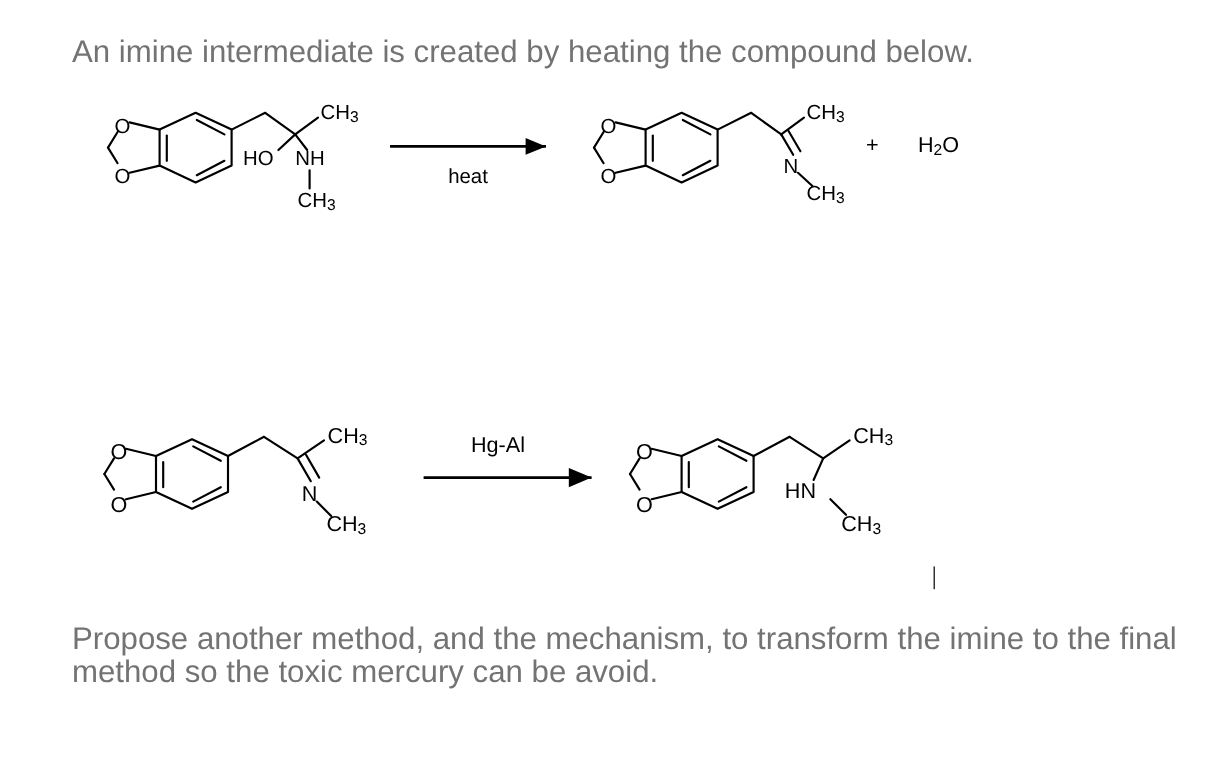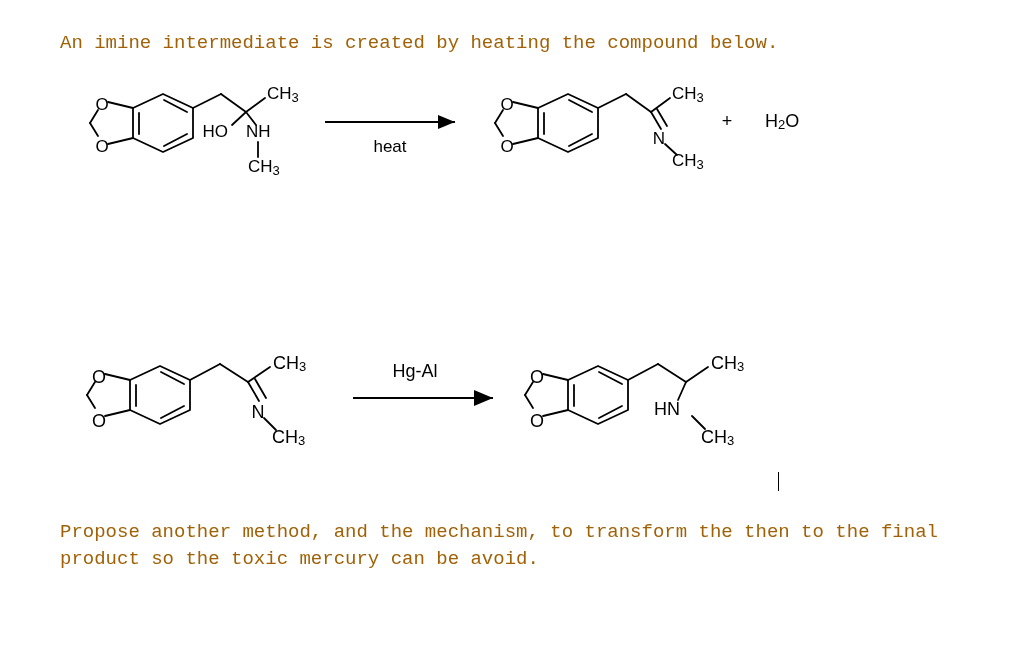--- a/index.html
+++ b/index.html
@@ -14,24 +14,24 @@
     font-family: "Liberation Serif", serif;
     color: #000000;
     overflow: hidden;
   }
   .page {
     position: absolute;
     inset: 0;
   }
   .para {
     position: absolute;
-    font-family: Liberation Mono, monospace;
-    font-size: 19px;
+    font-family: Liberation Sans, sans-serif;
+    font-size: 26px;
     line-height: 27px;
-    color: #a16207;
+    color: #737373;
   }
   #para-1 { left: 60px; top: 30px; width: 900px; }
   #para-2 { left: 60px; top: 238px; width: 880px; }
   #para-3 { left: 60px; top: 519px; width: 930px; }
 
   .scheme {
     position: absolute;
   }
   #scheme-1 { left: 60px; top: 72px; width: 900px; height: 125px; }
   #scheme-2 { left: 60px; top: 340px; width: 900px; height: 150px; }
@@ -178,15 +178,15 @@
       <text x="477" y="38" font-family="'Liberation Sans', sans-serif" font-size="18" fill="#000" text-anchor="middle" dominant-baseline="middle">O</text>
       <text x="477" y="82" font-family="'Liberation Sans', sans-serif" font-size="18" fill="#000" text-anchor="middle" dominant-baseline="middle">O</text>
       <text x="651" y="24" font-family="'Liberation Sans', sans-serif" font-size="18" fill="#000" text-anchor="start" dominant-baseline="middle">CH<tspan dy="4" font-size="13">3</tspan></text>
       <text x="620" y="70" font-family="'Liberation Sans', sans-serif" font-size="18" fill="#000" text-anchor="end" dominant-baseline="middle">HN</text>
       <text x="641" y="98" font-family="'Liberation Sans', sans-serif" font-size="18" fill="#000" text-anchor="start" dominant-baseline="middle">CH<tspan dy="4" font-size="13">3</tspan></text>
     </svg>
   </div>
 
   <div class="caret"></div>
 
-  <div class="para" id="para-3">Propose another method, and the mechanism, to transform the then to the final product so the toxic mercury can be avoid.</div>
+  <div class="para" id="para-3">Propose another method, and the mechanism, to transform the imine to the final method so the toxic mercury can be avoid.</div>
 
 </div>
 
 </body></html>

